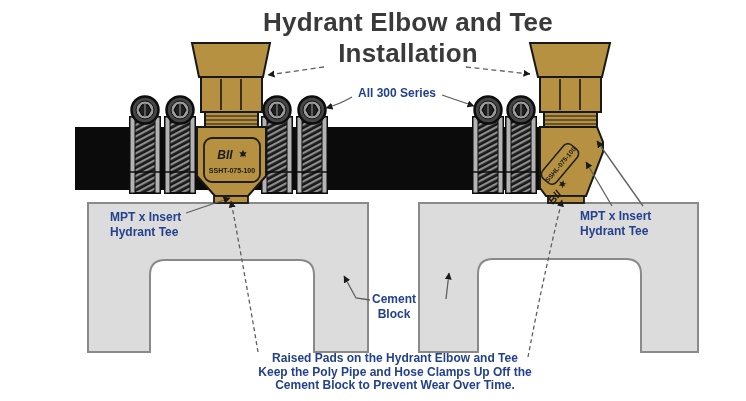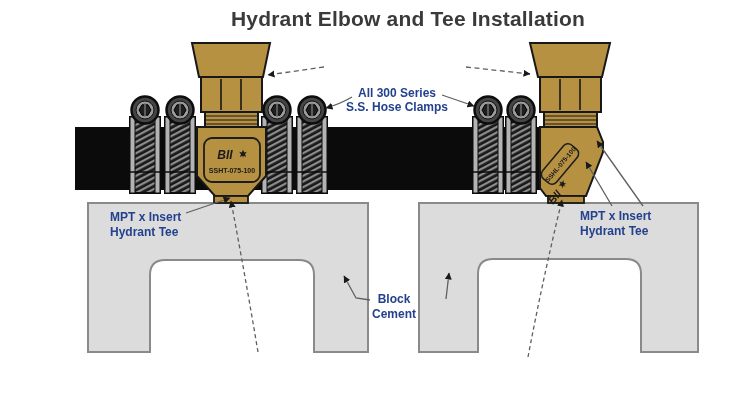--- a/index.html
+++ b/index.html
@@ -1,20 +1,20 @@
 <!DOCTYPE html>
 <html><head>
 <meta charset="utf-8">
 <style>
   html,body{margin:0;padding:0;background:#fff;}
   .stage{position:relative;width:746px;height:401px;background:#ffffff;overflow:hidden;
          font-family:"Liberation Sans",sans-serif;}
   .stage svg{position:absolute;left:0;top:0;}
   .title{position:absolute;left:220px;top:7px;width:376px;text-align:center;
-         font-size:21px;font-weight:bold;color:#3a3a3a;letter-spacing:.2px;}
+         font-size:26px;font-weight:bold;color:#3a3a3a;letter-spacing:.2px;}
   .lbl{position:absolute;color:#24418e;font-weight:bold;font-size:12px;line-height:14px;}
   .ctr{text-align:center;}
   .lbl-yard{left:285px;top:61px;width:220px;}
   .lbl-clamps{left:317px;top:86px;width:160px;text-align:center;}
   .lbl-mpt-left{left:110px;top:210px;line-height:15px;}
   .lbl-mpt-right{left:580px;top:209px;line-height:15px;}
   .lbl-cement{left:354px;top:292px;width:80px;line-height:15px;}
   .pipe-label{position:absolute;left:330px;top:149px;width:150px;text-align:center;
               color:#ffffff;font-weight:bold;font-size:12px;}
   .note{position:absolute;left:228px;top:352px;width:334px;text-align:center;
@@ -110,33 +110,37 @@
       <path d="M258,352 Q245,275 231,201" stroke-dasharray="4 3" marker-end="url(#arr)"></path>
       <path d="M528,357 Q543,278 562,200" stroke-dasharray="4 3" marker-end="url(#arr)"></path>
     </g>
   </svg>
 
   <div class="title">Hydrant Elbow and Tee Installation</div>
 
 
   <div class="lbl lbl-clamps ctr">
     <div>All 300 Series</div>
-    <div>S.S. Hose Clamps</div>
   </div>
 
 
   <div class="lbl lbl-mpt-left">
     <div>MPT x Insert</div>
     <div>Hydrant Tee</div>
   </div>
 
   <div class="lbl lbl-mpt-right">
     <div>MPT x Insert</div>
     <div>Hydrant Tee</div>
   </div>
 
   <div class="lbl lbl-cement ctr">
+    <div>Cement</div>
     <div>Block</div>
-    <div>Cement</div>
   </div>
 
+  <div class="note">
+    <div>Raised Pads on the Hydrant Elbow and Tee</div>
+    <div>Keep the Poly Pipe and Hose Clamps Up Off the</div>
+    <div>Cement Block to Prevent Wear Over Time.</div>
+  </div>
 
 </div>
 
 </body></html>

